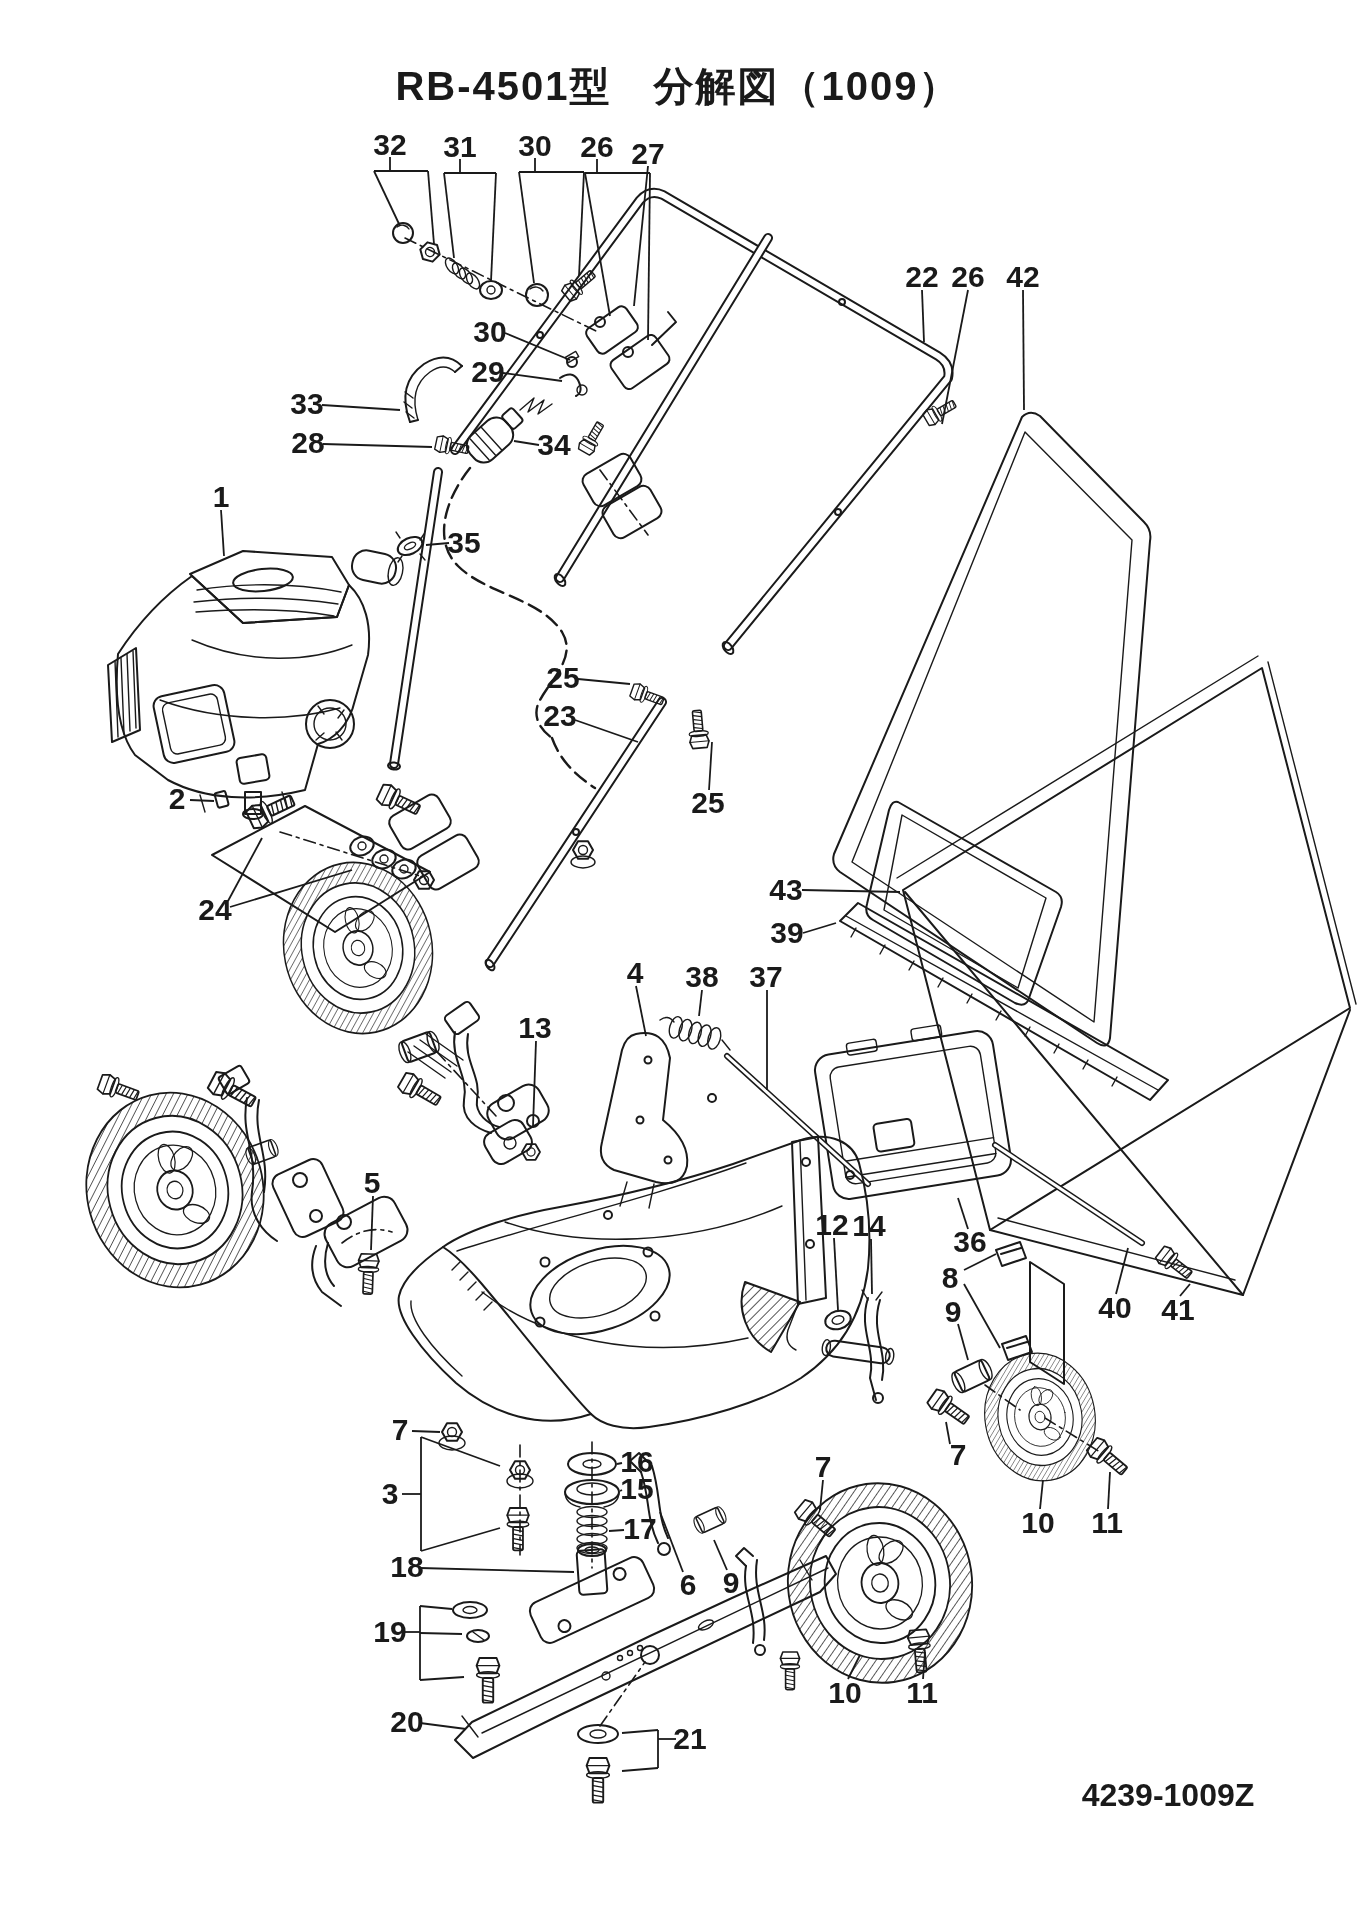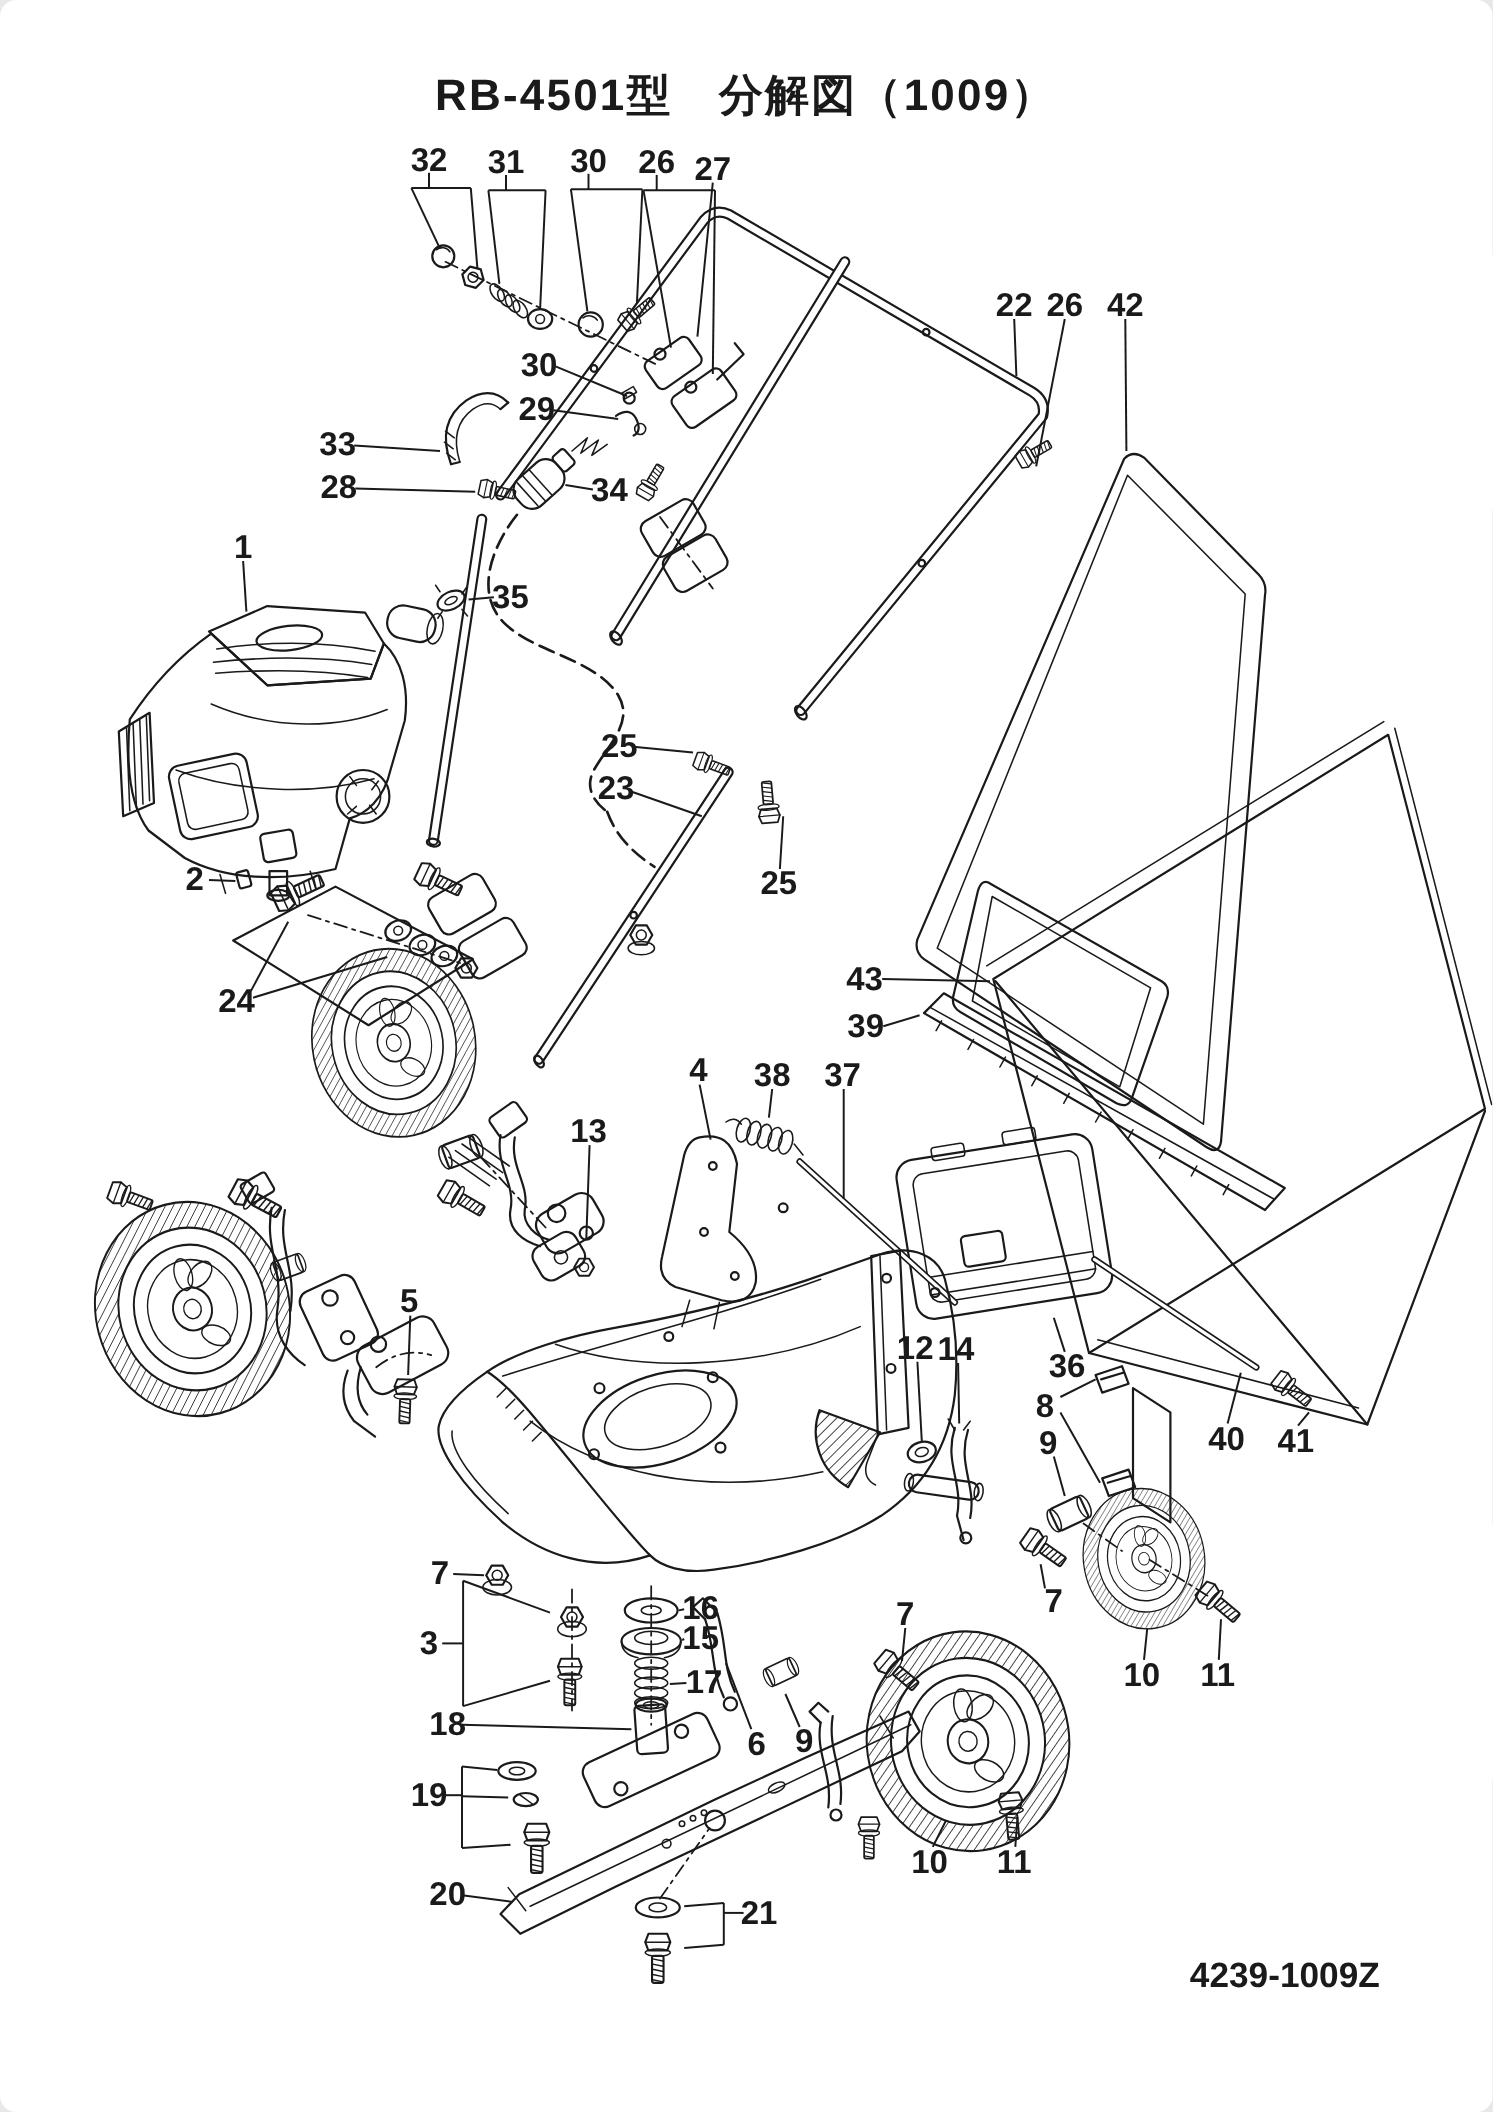--- a/index.html
+++ b/index.html
@@ -1,16 +1,16 @@
 <!DOCTYPE html>
 <html><head>
 <meta charset="utf-8">
 <style>
   html,body{margin:0;padding:0;background:#e8e8e8;}
-  .page{position:relative;width:1357px;height:1920px;background:#ffffff;margin:0 auto;overflow:hidden;border-radius:15px;}
+  .page{position:relative;width:1357px;height:1920px;background:#ffffff;margin:0 auto;overflow:hidden;}
   svg{position:absolute;left:0;top:0;}
   .ink{stroke:#1a1a1a;fill:none;stroke-width:2;stroke-linecap:round;stroke-linejoin:round;}
   .thin{stroke-width:1.4;}
   .tube-o{stroke:#1a1a1a;fill:none;stroke-width:10;stroke-linecap:round;stroke-linejoin:round;}
   .tube-i{stroke:#ffffff;fill:none;stroke-width:6;stroke-linecap:round;stroke-linejoin:round;}
   .tube-so{stroke:#1a1a1a;fill:none;stroke-width:6;stroke-linecap:round;}
   .tube-si{stroke:#ffffff;fill:none;stroke-width:3;stroke-linecap:round;}
   .dash{stroke-dasharray:12 5 3 5;stroke-width:1.6;}
   .cdash{stroke-dasharray:14 7;stroke-width:2.4;}
   text{font-family:"Liberation Sans","DejaVu Sans",sans-serif;fill:#1a1a1a;}

